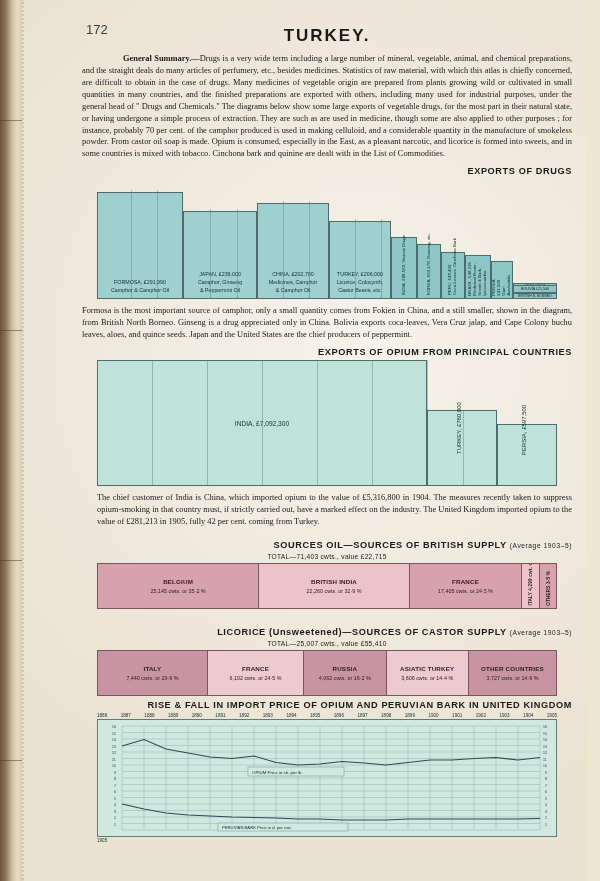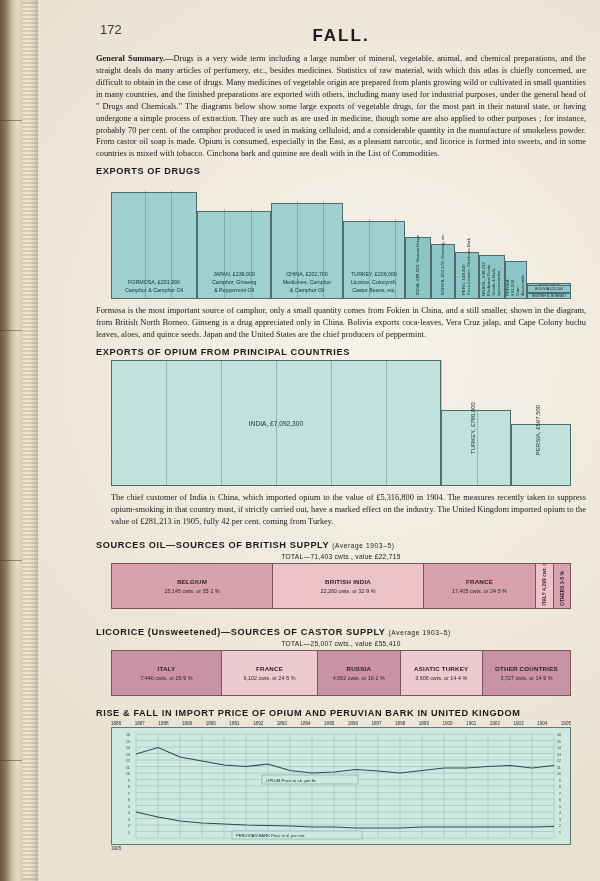--- a/index.html
+++ b/index.html
@@ -18,21 +18,21 @@
   }
   .binding .stitch{
     position:absolute;left:0;width:22px;height:1px;background:rgba(60,45,30,.45);
   }
   .page-edge{
     position:absolute;left:22px;top:0;width:16px;height:881px;
     background:repeating-linear-gradient(180deg,#efe7d6 0px,#efe7d6 2px,#d8cdb5 2px,#d8cdb5 4px);
     box-shadow:inset -3px 0 6px rgba(120,100,70,.35);
   }
   .page{
-    position:absolute;left:38px;top:0;width:562px;height:881px;
+    position:absolute;left:24px;top:0;width:562px;height:881px;
     background:#f2ece0;
   }
   .paper-tone{
     position:absolute;inset:0;
     background:radial-gradient(circle at 60% 40%, rgba(255,255,255,.35), rgba(210,195,165,.25) 75%);
     pointer-events:none;
   }
 
   .content{position:absolute;left:58px;top:16px;width:490px;}
 
@@ -41,25 +41,25 @@
     font-family:"Liberation Sans", sans-serif;
   }
   h1.title{
     text-align:center;font-size:17px;letter-spacing:2px;margin:10px 0 7px 0;
     font-family:"Liberation Sans", sans-serif;font-weight:bold;
   }
   p.body{
     font-size:8.4px;line-height:1.42;text-align:justify;margin:0 0 6px 0;
     text-indent:0;
   }
-  p.body b{font-weight:bold;}
+  p.body b{font-weight:bold;margin-left:41px;}
 
   
   .chart-title{
-    text-align:left;font-family:"Liberation Sans", sans-serif;
+    text-align:right;font-family:"Liberation Sans", sans-serif;
     font-weight:bold;font-size:9.2px;letter-spacing:.6px;margin:4px 0 3px 0;
   }
   .chart-sub{
     text-align:center;font-family:"Liberation Sans", sans-serif;
     font-size:6.6px;margin:0 0 3px 0;letter-spacing:.3px;
   }
 
   
   .drugs-wrap{position:relative;width:460px;margin:0 auto;height:120px;}
   .bars{position:absolute;left:0;bottom:0;width:460px;height:118px;display:flex;align-items:flex-end;}
@@ -136,21 +136,21 @@
   </div>
   <div class="page-edge"></div>
 
   <div class="page">
     <div class="paper-tone"></div>
 
     <div class="folio">172</div>
 
     <div class="content">
 
-      <h1 class="title">FALL.</h1>
+      <h1 class="title">TURKEY.</h1>
 
       <p class="body">
         <b>General Summary.—</b><span>Drugs is a very wide term including a large number of mineral, vegetable, animal, and chemical preparations, and the straight deals do many articles of perfumery, etc., besides medicines. Statistics of raw material, with which this atlas is chiefly concerned, are difficult to obtain in the case of drugs. Many medicines of vegetable origin are prepared from plants growing wild or cultivated in small quantities in many countries, and the finished preparations are exported with others, including many used for industrial purposes, under the general head of " Drugs and Chemicals." The diagrams below show some large exports of vegetable drugs, for the most part in their natural state, or having undergone a simple process of extraction. They are such as are used in medicine, though some are also applied to other purposes ; for instance, probably 70 per cent. of the camphor produced is used in making celluloid, and a considerable quantity in the manufacture of smokeless powder. From castor oil soap is made. Opium is consumed, especially in the East, as a pleasant narcotic, and licorice is formed into sweets, and in some countries is mixed with tobacco. Cinchona bark and quinine are dealt with in the List of Commodities.</span>
       </p>
 
       <div class="chart-title">EXPORTS OF DRUGS</div>
 
       <div class="drugs-wrap">
         <div class="bars">
 
@@ -308,21 +308,21 @@
         <div class="seg" style="width:18%;background:#eccad0;">
           <div class="nm">ASIATIC TURKEY</div>
           <div class="qt">3,606 cwts. or 14·4 %</div>
         </div>
         <div class="seg" style="width:19%;background:#c894a4;">
           <div class="nm">OTHER COUNTRIES</div>
           <div class="qt">3,727 cwts. or 14·9 %</div>
         </div>
       </div>
 
-      <div class="chart-title" style="margin-top:12px;">RISE &amp; FALL IN IMPORT PRICE OF OPIUM AND PERUVIAN BARK IN UNITED KINGDOM</div>
+      <div class="chart-title" style="margin-top:4px;">RISE &amp; FALL IN IMPORT PRICE OF OPIUM AND PERUVIAN BARK IN UNITED KINGDOM</div>
 
       <div class="years">
         <span>1886</span>
         <span>1887</span>
         <span>1888</span>
         <span>1889</span>
         <span>1890</span>
         <span>1891</span>
         <span>1892</span>
         <span>1893</span>

